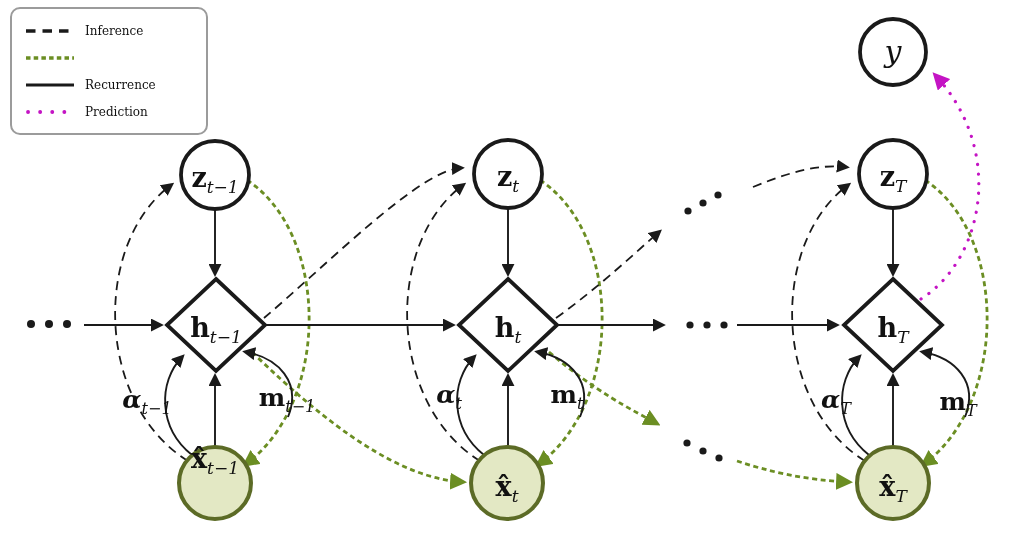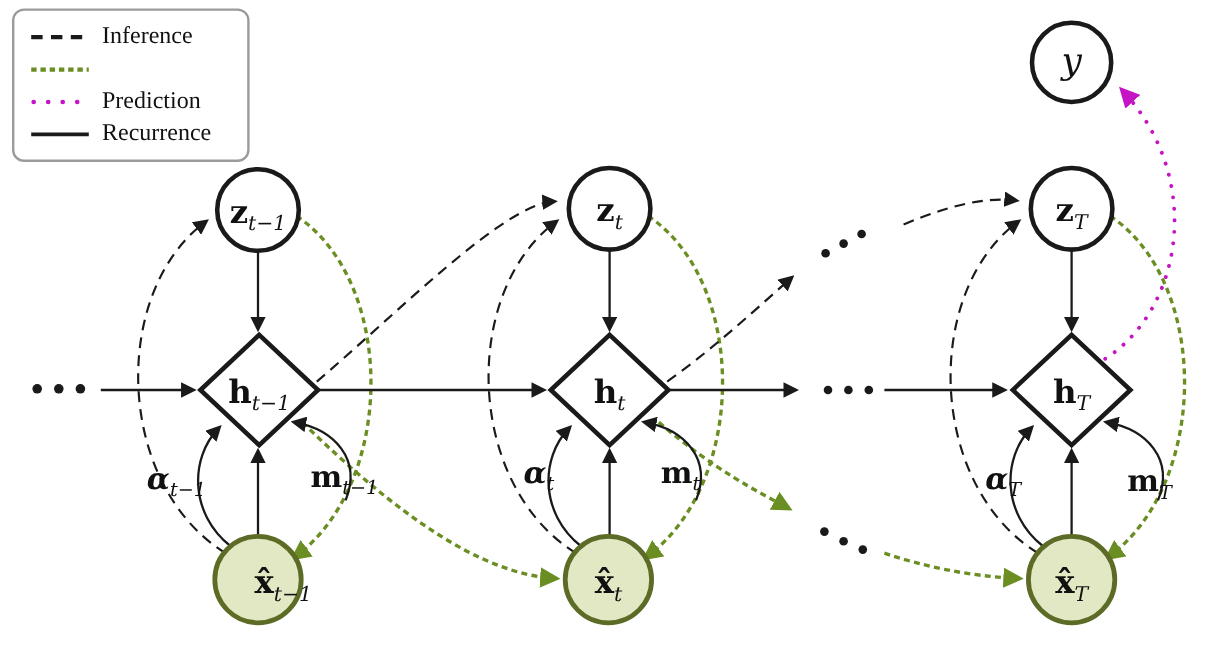--- a/index.html
+++ b/index.html
@@ -20,21 +20,21 @@
   .nmain.it{font-style:italic;font-weight:normal;font-size:30px;}
   .nmain.alpha{font-style:italic;}
   .nsub{font-size:17px;font-style:italic;display:inline-block;transform:translateY(6px);}
   .flabel .nmain{font-size:25px;}
   .flabel .nsub{font-size:16px;}
   
   #legend{position:absolute;left:10px;top:7px;width:176px;border:2.5px solid #9b9b9b;
           border-radius:10px;background:#ffffff;padding:8px 6px 8px 12px;}
   .leg-row{display:flex;align-items:center;height:27px;}
   .leg-sample{width:52px;flex:0 0 52px;margin-right:9px;}
-  .leg-label{font-size:20px;color:#111;font-family:Liberation Serif, serif;}
+  .leg-label{font-size:12px;color:#111;}
   .ls-inf{stroke-width:3.6;stroke-dasharray:9.5 7;fill:none;}
   .ls-gen{stroke-width:3.6;stroke-dasharray:4.5 3.2;fill:none;}
   .ls-rec{stroke-width:3;fill:none;}
   .ls-pred{stroke-width:3.8;stroke-dasharray:0.1 12;stroke-linecap:round;fill:none;}
 </style>
 </head>
 <body>
 
 <div id="stage">
 
@@ -129,21 +129,21 @@
   <div class="nlabel" style="left:893px;top:176px;">
     <span class="nmain">z</span><span class="nsub">T</span></div>
 
   <div class="nlabel" style="left:216px;top:327px;">
     <span class="nmain">h</span><span class="nsub">t−1</span></div>
   <div class="nlabel" style="left:508px;top:327px;">
     <span class="nmain">h</span><span class="nsub">t</span></div>
   <div class="nlabel" style="left:893px;top:327px;">
     <span class="nmain">h</span><span class="nsub">T</span></div>
 
-  <div class="nlabel" style="left:215px;top:486px;margin-left:21px;">
+  <div class="nlabel" style="left:215px;top:458px;">
     <span class="nmain">x̂</span><span class="nsub">t−1</span></div>
   <div class="nlabel" style="left:507px;top:486px;">
     <span class="nmain">x̂</span><span class="nsub">t</span></div>
   <div class="nlabel" style="left:893px;top:486px;">
     <span class="nmain">x̂</span><span class="nsub">T</span></div>
 
   <div class="nlabel flabel" style="left:147px;top:399px;text-align:right;">
     <span class="nmain alpha">α</span><span class="nsub">t−1</span></div>
   <div class="nlabel flabel" style="left:449px;top:394px;">
     <span class="nmain alpha">α</span><span class="nsub">t</span></div>
@@ -164,25 +164,25 @@
         </svg>
       <span class="leg-label">Inference</span>
     </div>
     <div class="leg-row">
       <svg class="leg-sample" width="52" height="10">
         <line class="ls-gen" x1="2" y1="5" x2="50" y2="5" stroke="#6b8e23"></line>
         </svg>
     </div>
     <div class="leg-row">
       <svg class="leg-sample" width="52" height="10">
+        <line class="ls-rec" x1="2" y1="5" x2="50" y2="5" stroke="#1a1a1a"></line>
+        </svg>
+      <span class="leg-label">Recurrence</span>
+    </div>
+    <div class="leg-row">
+      <svg class="leg-sample" width="52" height="10">
         <line class="ls-pred" x1="4" y1="5" x2="50" y2="5" stroke="#c414c4"></line>
         </svg>
       <span class="leg-label">Prediction</span>
-    </div>
-    <div class="leg-row">
-      <svg class="leg-sample" width="52" height="10">
-        <line class="ls-rec" x1="2" y1="5" x2="50" y2="5" stroke="#1a1a1a"></line>
-        </svg>
-      <span class="leg-label">Recurrence</span>
     </div>
   </div>
 
 </div>
 
 </body></html>

